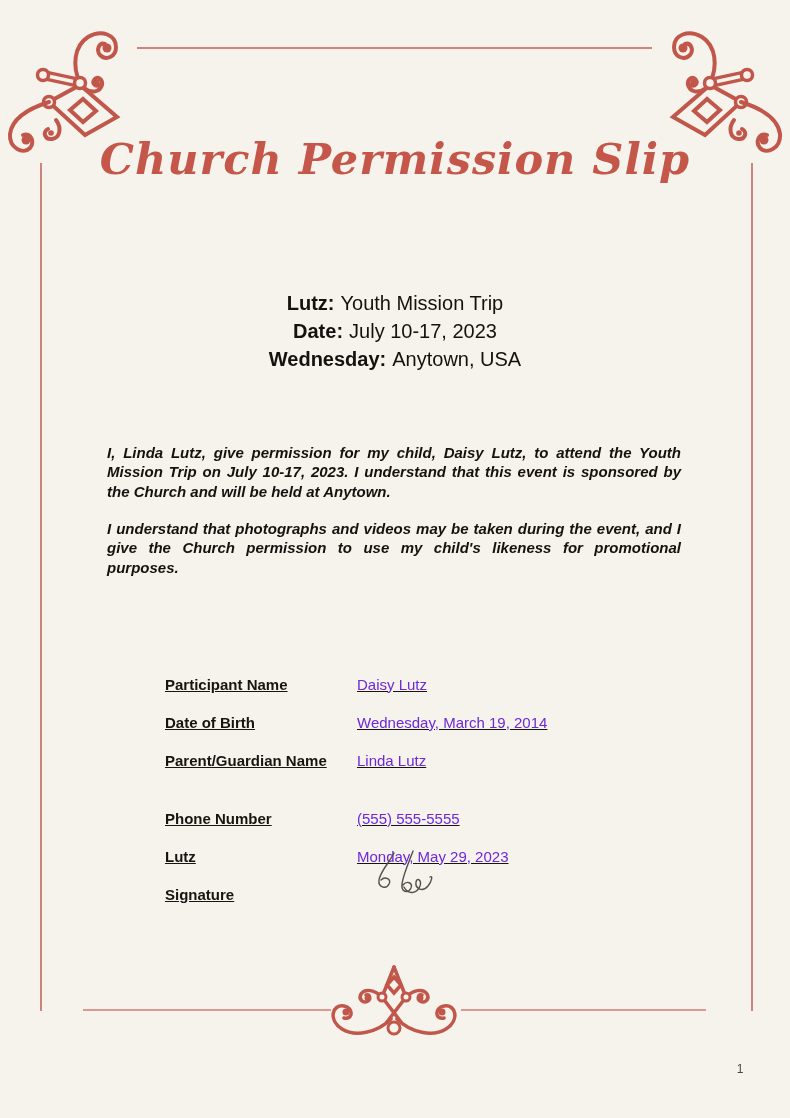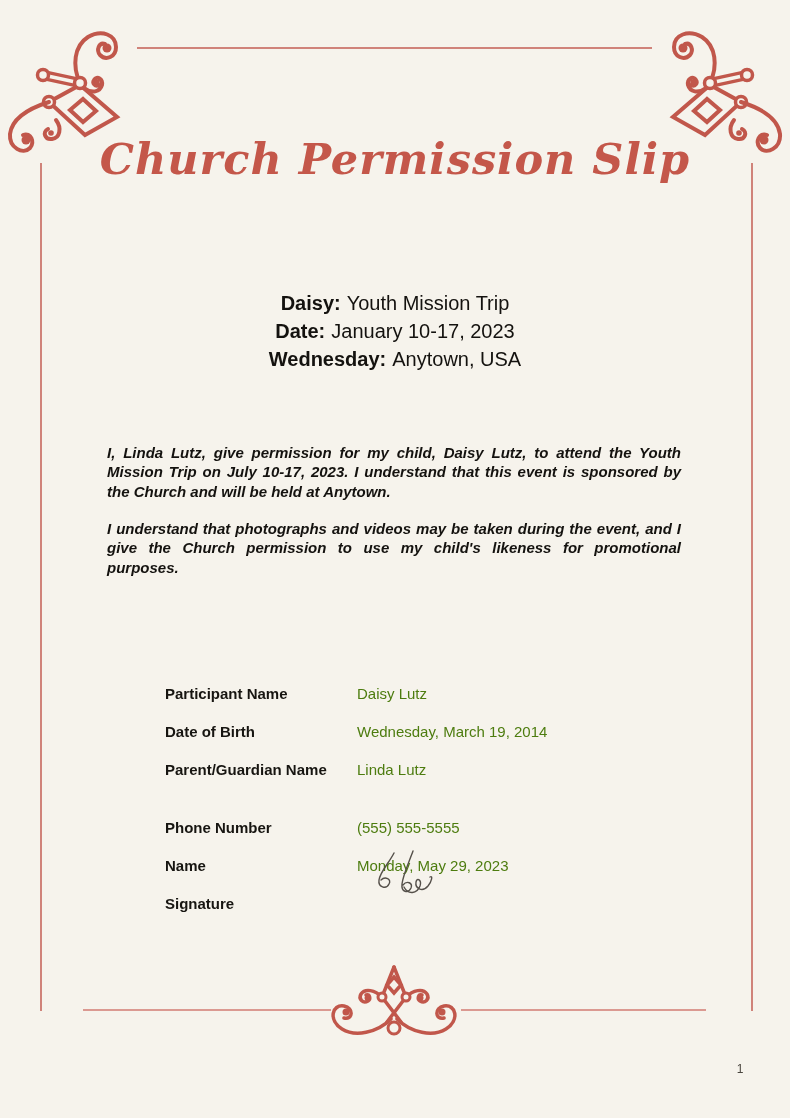--- a/index.html
+++ b/index.html
@@ -24,24 +24,24 @@
   .event-block{position:absolute;left:0;top:289px;width:100%;text-align:center;
                font-size:20px;line-height:28px;color:#14120f;}
   .event-block .eb{font-weight:700;margin-right:6px;}
 
   .para{position:absolute;left:107px;width:574px;margin:0;text-align:justify;
         font-size:15px;line-height:19.3px;font-weight:700;color:#14120f;font-style:italic;}
   .para.p1{top:443px;}
   .para.p2{top:519px;}
 
   .form{position:absolute;left:165px;top:664px;width:520px;}
-  .frow{display:flex;height:38px;align-items:flex-end;}
+  .frow{display:flex;height:38px;align-items:center;text-decoration:underline;}
   .frow.gap{margin-top:20px;}
   .flabel{width:192px;font-size:15px;font-weight:700;padding-top:2px;}
-  .fvalue{font-size:15px;font-weight:400;padding-top:2px;color:#4d7c0f;}
+  .fvalue{font-size:15px;font-weight:400;padding-top:2px;color:#6d28d9;}
 
   .sig{position:absolute;left:368px;top:848px;width:72px;height:58px;}
 
   .bottom-ornament{position:absolute;left:315px;top:962px;width:160px;height:84px;}
 
   .pagenum{position:absolute;left:726px;top:1062px;width:28px;text-align:center;
            font-size:12px;color:#4a463f;}
 </style>
 </head>
 <body>
@@ -98,24 +98,24 @@
       <circle cx="22" cy="118" r="4.5" fill="#c1574b" stroke="none"></circle>
       <path d="M52,98 C58,106 56,116 48,117 C41,118 38,110 44,107"></path>
       <circle cx="47" cy="111" r="2.8" fill="#c1574b" stroke="none"></circle>
     </g>
   </svg>
 
   <div class="title">Church Permission Slip</div>
 
   <div class="event-block">
     <div>
-      <span class="eb">Daisy:</span><span>Youth Mission Trip</span>
+      <span class="eb">Lutz:</span><span>Youth Mission Trip</span>
     </div>
     <div>
-      <span class="eb">Date:</span><span>January 10-17, 2023</span>
+      <span class="eb">Date:</span><span>July 10-17, 2023</span>
     </div>
     <div>
       <span class="eb">Wednesday:</span><span>Anytown, USA</span>
     </div>
   </div>
 
   <p class="para p1">I, Linda Lutz, give permission for my child, Daisy Lutz, to attend the Youth Mission Trip on July 10-17, 2023. I understand that this event is sponsored by the Church and will be held at Anytown.</p>
   <p class="para p2">I understand that photographs and videos may be taken during the event, and I give the Church permission to use my child's likeness for promotional purposes.</p>
 
   <div class="form">
@@ -129,21 +129,21 @@
     </div>
     <div class="frow">
       <div class="flabel">Parent/Guardian Name</div>
       <div class="fvalue">Linda Lutz</div>
     </div>
     <div class="frow gap">
       <div class="flabel">Phone Number</div>
       <div class="fvalue">(555) 555-5555</div>
     </div>
     <div class="frow">
-      <div class="flabel">Name</div>
+      <div class="flabel">Lutz</div>
       <div class="fvalue">Monday, May 29, 2023</div>
     </div>
     <div class="frow">
       <div class="flabel">Signature</div>
       <div class="fvalue"></div>
     </div>
   </div>
 
   <svg class="sig" viewBox="0 0 72 58" xmlns="http://www.w3.org/2000/svg">
     <g fill="none" stroke="#55504a" stroke-width="1.4" stroke-linecap="round">

